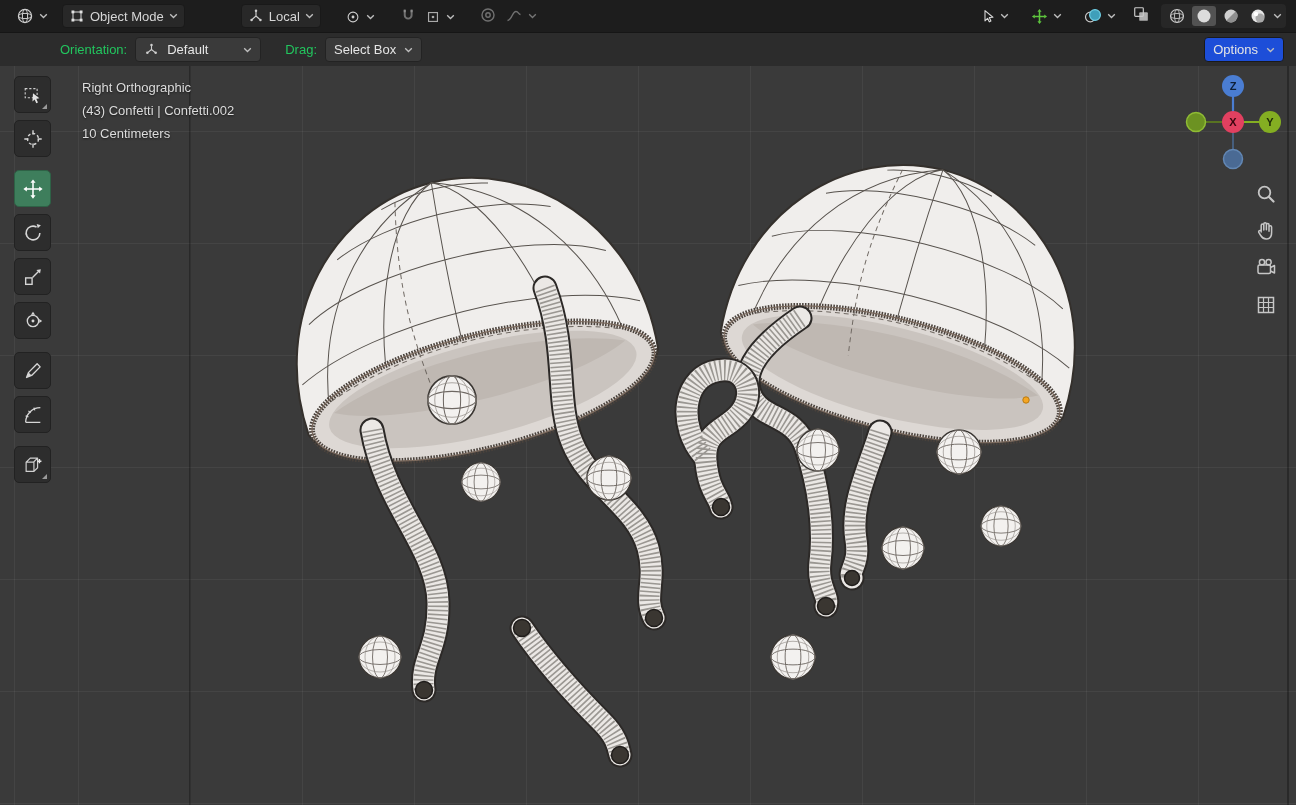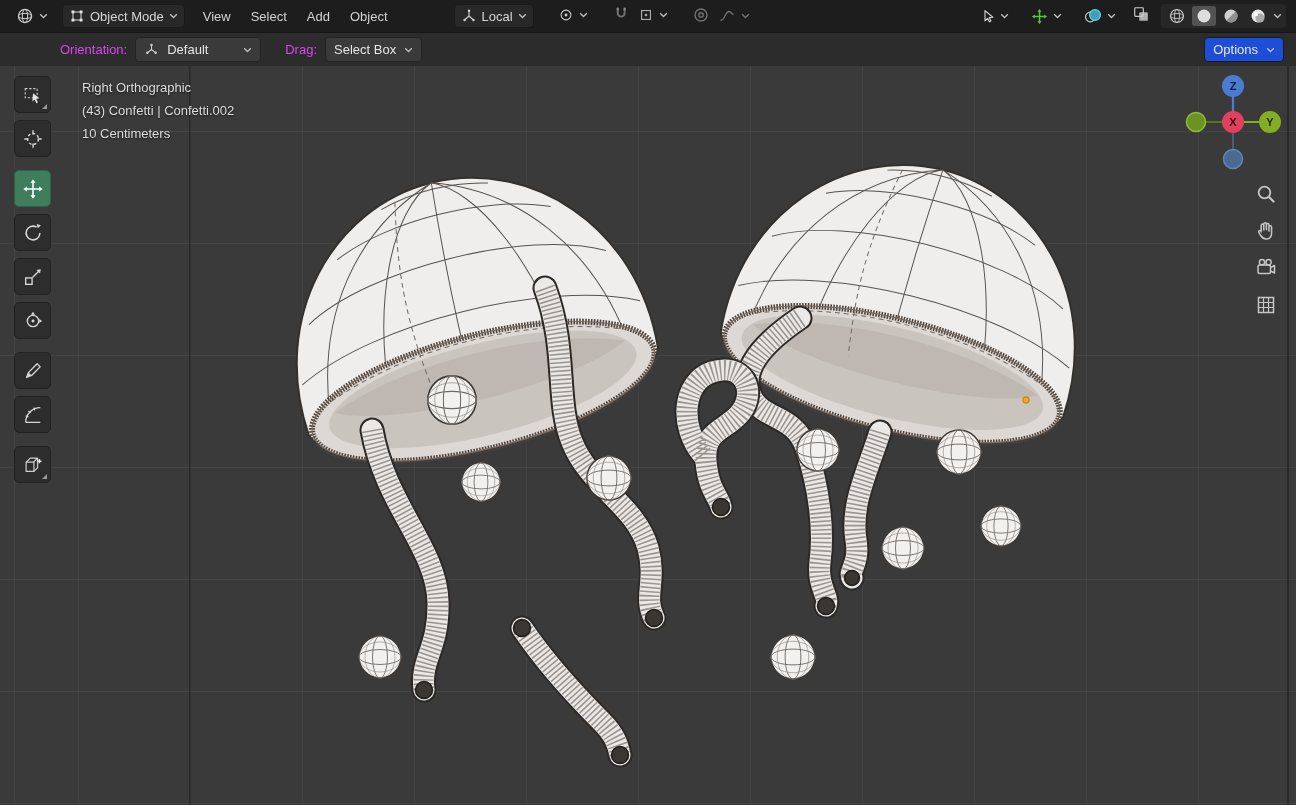--- a/index.html
+++ b/index.html
@@ -15,22 +15,22 @@
   .vline{position:absolute;top:66px;bottom:0;width:2px;background:rgba(0,0,0,0.28);z-index:1}
   
   .h1{position:absolute;top:0;left:0;right:0;height:32px;background:#1d1d1d;display:flex;align-items:center;padding:7px 10px;z-index:10;box-sizing:border-box}
   .h2{position:absolute;top:32px;left:0;right:0;height:34px;background:#2c2c2c;border-top:1px solid #161616;display:flex;align-items:center;padding:0 12px 0 60px;z-index:10;box-sizing:border-box}
   .btn{display:flex;align-items:center;gap:5px;border-radius:4px;padding:3px 6px;cursor:default}
   .btn.dark{background:#282828;border:1px solid #191919}
   .menus{display:flex;align-items:center;margin-left:8px}
   .menu{padding:4px 10px;color:#d2d2d2}
   .dd{background:#3a3a3a;border:1px solid #232323;border-radius:4px;height:23px;display:flex;align-items:center;gap:8px;padding:0 8px;color:#e5e5e5}
   .dd.darker{background:#1d4ed8;border-color:#1a1a1a}
-  .lbl{color:#d946ef;margin-right:8px}
-  .centerGroup{display:flex;align-items:flex-start;gap:18px;margin-left:56px}
+  .lbl{color:#22c55e;margin-right:8px}
+  .centerGroup{display:flex;align-items:flex-end;gap:18px;margin-left:56px}
   .rightGroup{display:flex;align-items:center;gap:10px;margin-left:auto}
   .dim{opacity:.55}
   .icongrp{display:flex;align-items:center;gap:2px}
   .shade{display:flex;align-items:center;background:#272727;border-radius:4px;padding:2px 4px;gap:3px}
   .shadeItem{display:flex;align-items:center;justify-content:center;padding:1px 3px;border-radius:3px}
   .shadeItem.active{background:#525252}
   
   .tb{position:absolute;left:14px;top:76px;z-index:9;display:flex;flex-direction:column;gap:7px}
   .tool{width:37px;height:37px;background:#2d2d2d;border:1px solid #222;border-radius:5px;display:flex;align-items:center;justify-content:center;position:relative;box-sizing:border-box}
   .tool.active{background:#3e7e5c;border-color:#2e6246}
@@ -154,26 +154,20 @@
         <rect x="12" y="2.8" width="3.2" height="3.2" fill="#e2e2e2"></rect>
       <rect x="2.8" y="12" width="3.2" height="3.2" fill="#e2e2e2"></rect>
         <rect x="12" y="12" width="3.2" height="3.2" fill="#e2e2e2"></rect>
     </svg>
     <span>Object Mode</span>
     <svg width="9" height="6" viewBox="0 0 9 6">
         <path d="M1.2 1.2 L4.5 4.5 L7.8 1.2" fill="none" stroke="#bfbfbf" stroke-width="1.3"></path>
       </svg>
   </div>
 
-  <div class="menus">
-    <span class="menu">View</span>
-    <span class="menu">Select</span>
-    <span class="menu">Add</span>
-    <span class="menu">Object</span>
-  </div>
 
   <div class="centerGroup">
     <div class="btn dark">
       <svg width="16" height="16" viewBox="0 0 18 18">
         <path d="M9 3 V9 M9 9 L4 13.5 M9 9 L14 13.5" fill="none" stroke="#cfcfcf" stroke-width="1.3"></path>
         <circle cx="9" cy="3" r="1.4" fill="#cfcfcf"></circle>
           <circle cx="4" cy="13.5" r="1.4" fill="#cfcfcf"></circle>
           <circle cx="14" cy="13.5" r="1.4" fill="#cfcfcf"></circle>
       </svg>
       <span>Local</span>

